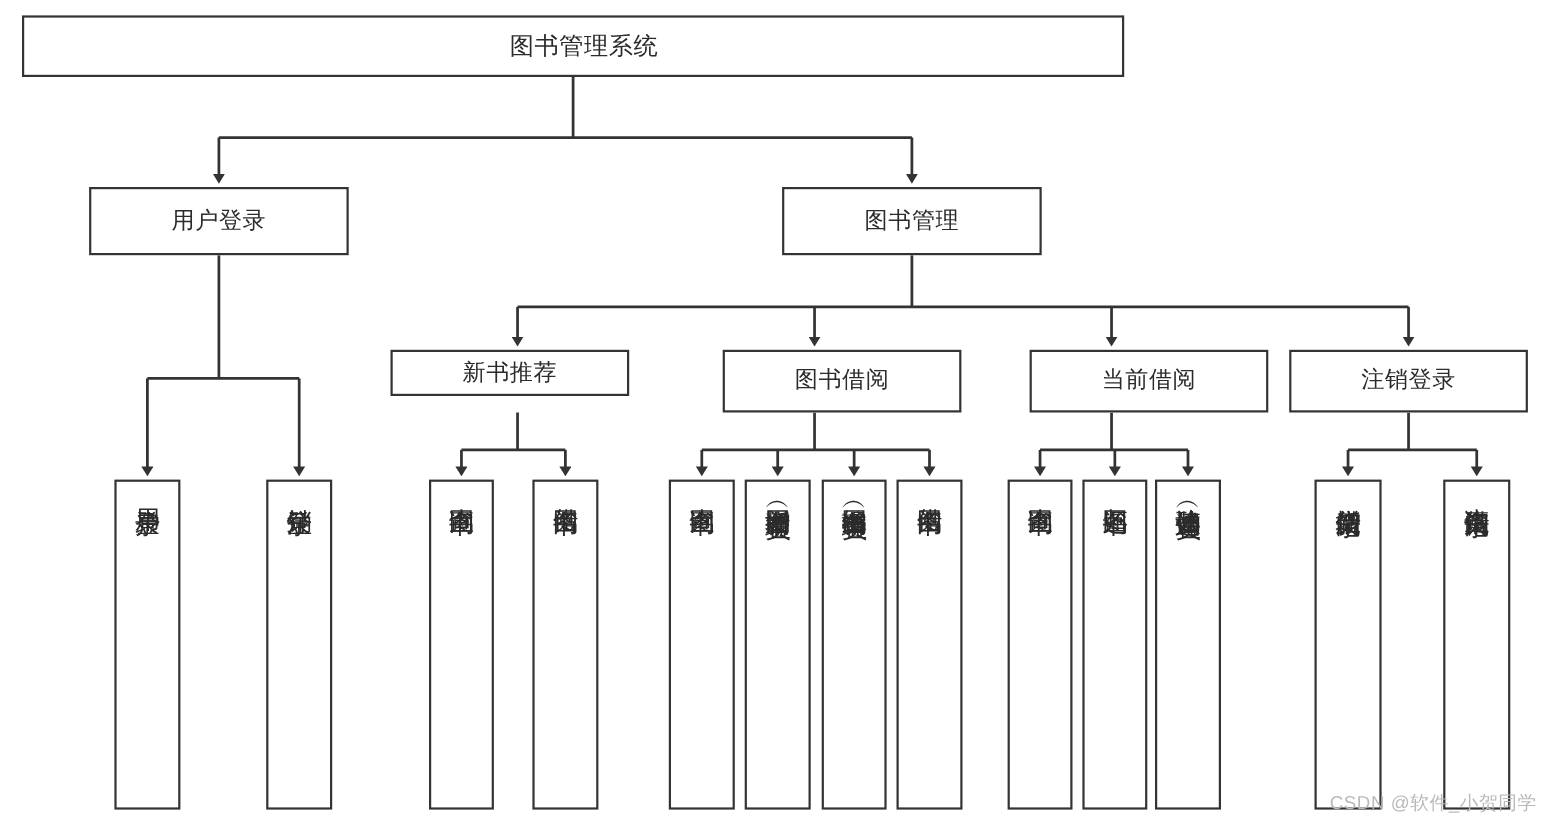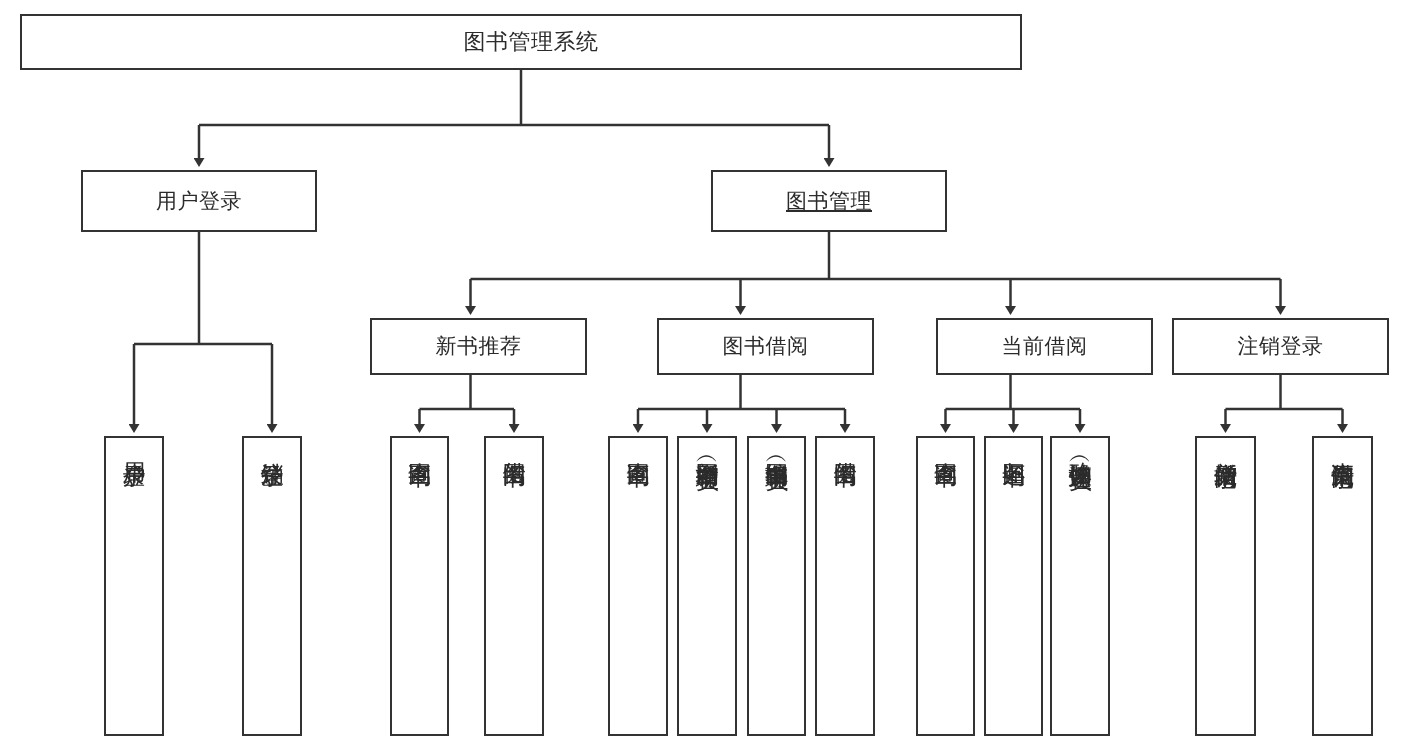--- a/index.html
+++ b/index.html
@@ -118,24 +118,24 @@
       </g>
   </svg>
 
   <div id="node-layer">
       <div class="node h-node root" style="left: 20px; top: 14px; width: 1002px; height: 56px; padding-left: 20px;">
         <span class="lbl">图书管理系统</span>
       </div>
       <div class="node h-node" style="left: 81px; top: 170px; width: 236px; height: 62px;">
         <span class="lbl">用户登录</span>
       </div>
-      <div class="node h-node" style="left: 711px; top: 170px; width: 236px; height: 62px; text-decoration: underline;">
+      <div class="node h-node" style="left: 711px; top: 170px; width: 236px; height: 62px;">
         <span class="lbl">图书管理</span>
       </div>
-      <div class="node h-node" style="left: 370px; top: 318px; width: 217px; height: 57px;">
+      <div class="node h-node" style="left: 355px; top: 318px; width: 217px; height: 42px;">
         <span class="lbl">新书推荐</span>
       </div>
       <div class="node h-node" style="left: 632px; top: 318px; width: 217px; height: 57px; margin-left: 25px;">
         <span class="lbl">图书借阅</span>
       </div>
       <div class="node h-node" style="left: 936px; top: 318px; width: 217px; height: 57px;">
         <span class="lbl">当前借阅</span>
       </div>
       <div class="node h-node" style="left: 1172px; top: 318px; width: 217px; height: 57px;">
         <span class="lbl">注销登录</span>
@@ -174,13 +174,14 @@
         <span class="lbl">确认归还（管理员）</span>
       </div>
       <div class="node v-node" style="left: 1195px; top: 436px; width: 61px; height: 300px;">
         <span class="lbl">新增借阅记录</span>
       </div>
       <div class="node v-node" style="left: 1312px; top: 436px; width: 61px; height: 300px;">
         <span class="lbl">查询借阅记录</span>
       </div>
     </div>
 
+  <div class="watermark">CSDN @软件_小贺同学</div>
 </div>
 
 </body></html>

